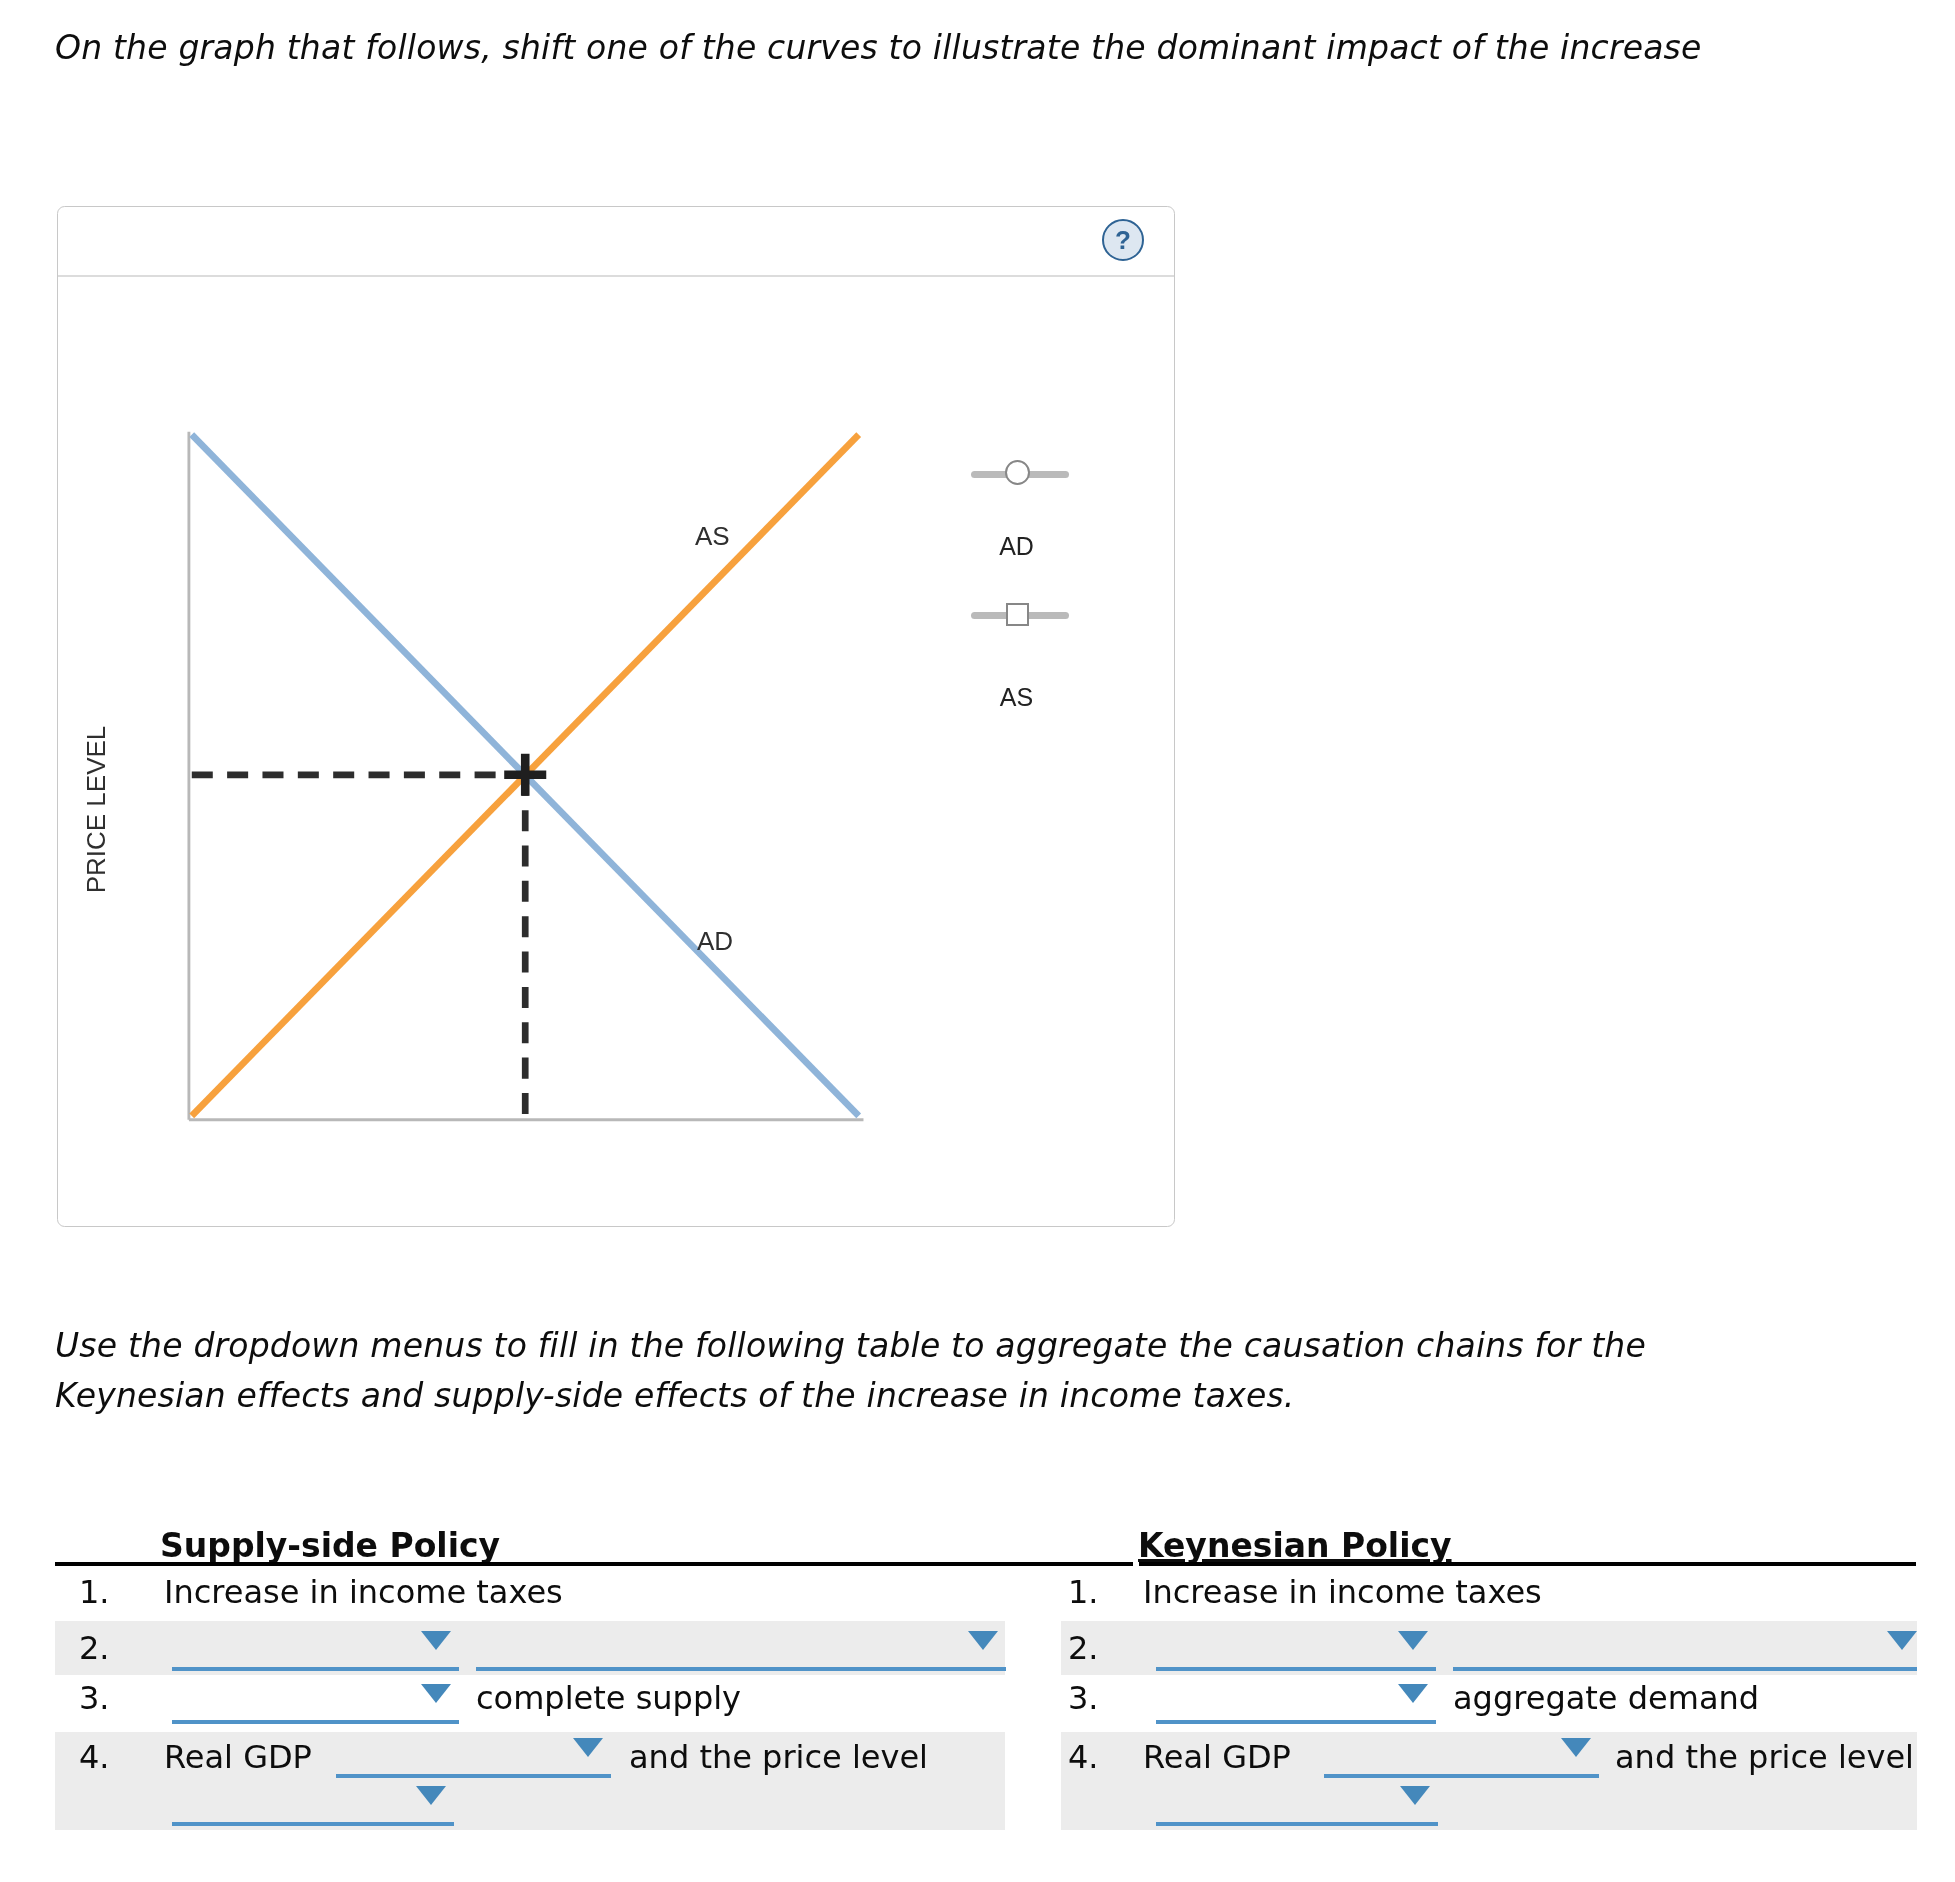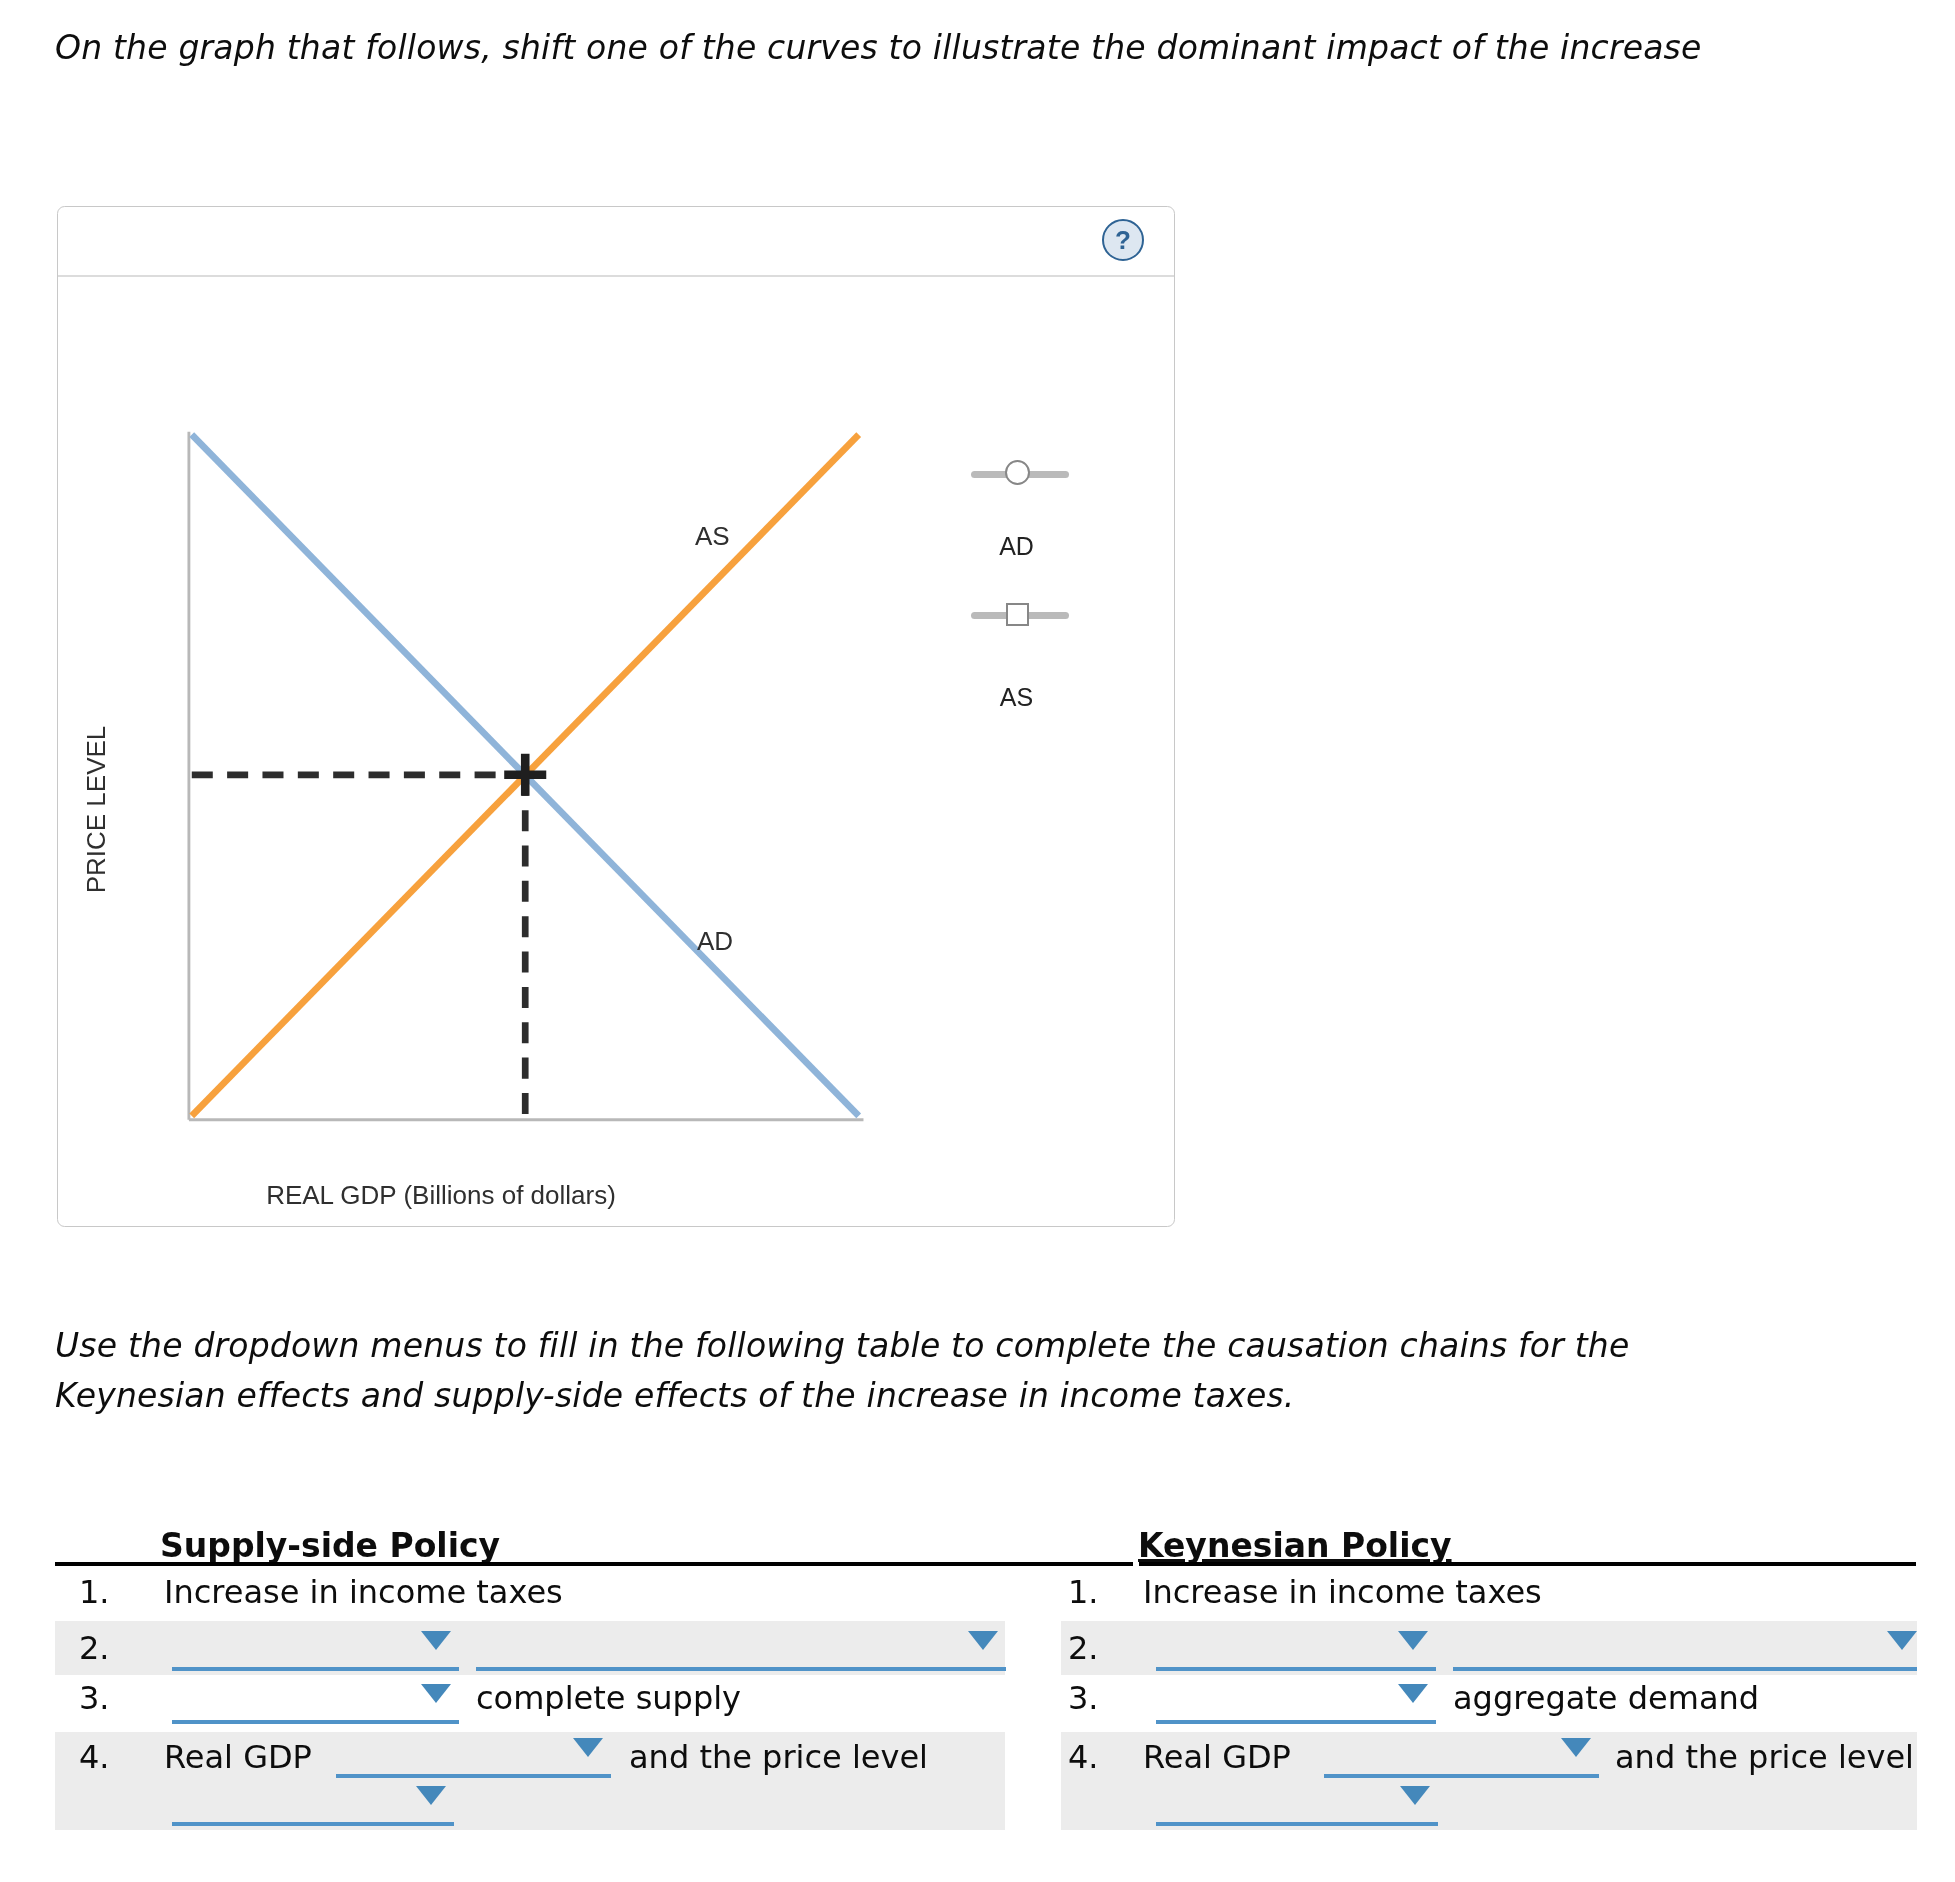--- a/index.html
+++ b/index.html
@@ -62,33 +62,32 @@
       <line x1="140" y1="594" x2="489" y2="594" stroke="#2d2d2d" stroke-width="7" stroke-dasharray="22 15"></line>
       <line x1="489" y1="594" x2="489" y2="951" stroke="#2d2d2d" stroke-width="7" stroke-dasharray="22 15"></line>
 
       <line x1="467" y1="594" x2="511" y2="594" stroke="#1f1f1f" stroke-width="9"></line>
       <line x1="489" y1="572" x2="489" y2="616" stroke="#1f1f1f" stroke-width="9"></line>
     </svg>
 
     <div class="g-label" style="left:637px;top:314px;">AS</div>
     <div class="g-label" style="left:639px;top:719px;">AD</div>
     <div class="g-label y-label">PRICE LEVEL</div>
-    <div class="g-label x-label">REAL GDP (Billions of dollars)</div>
 
     <div class="legend-track" style="left:913px;top:264px;"></div>
     <div class="legend-circle" style="left:947px;top:253px;"></div>
     <div class="legend-label" style="left:930px;top:325px;">AD</div>
 
     <div class="legend-track" style="left:913px;top:405px;"></div>
     <div class="legend-square" style="left:948px;top:396px;"></div>
     <div class="legend-label" style="left:930px;top:476px;">AS</div>
   </div>
 
   <div class="para" style="top:1321px;width:1874px;">
-    <span>Use the dropdown menus to fill in the following table to complete the causation chains for the</span><br>
+    <span>Use the dropdown menus to fill in the following table to aggregate the causation chains for the</span><br>
     <span>Keynesian effects and supply-side effects of the increase in income taxes.</span>
   </div>
 
   <div class="tbl-header" style="left:160px;top:1526px;text-align:right;">Supply-side Policy</div>
   <div class="tbl-header" style="left:1138px;top:1526px;text-decoration:underline;">Keynesian Policy</div>
   <div class="tbl-rule" style="left:55px;width:1078px;"></div>
   <div class="tbl-rule" style="left:1139px;width:777px;"></div>
 
   <div class="stripe" style="left:55px;top:1621px;width:950px;height:54px;"></div>
   <div class="stripe" style="left:1061px;top:1621px;width:856px;height:54px;"></div>

